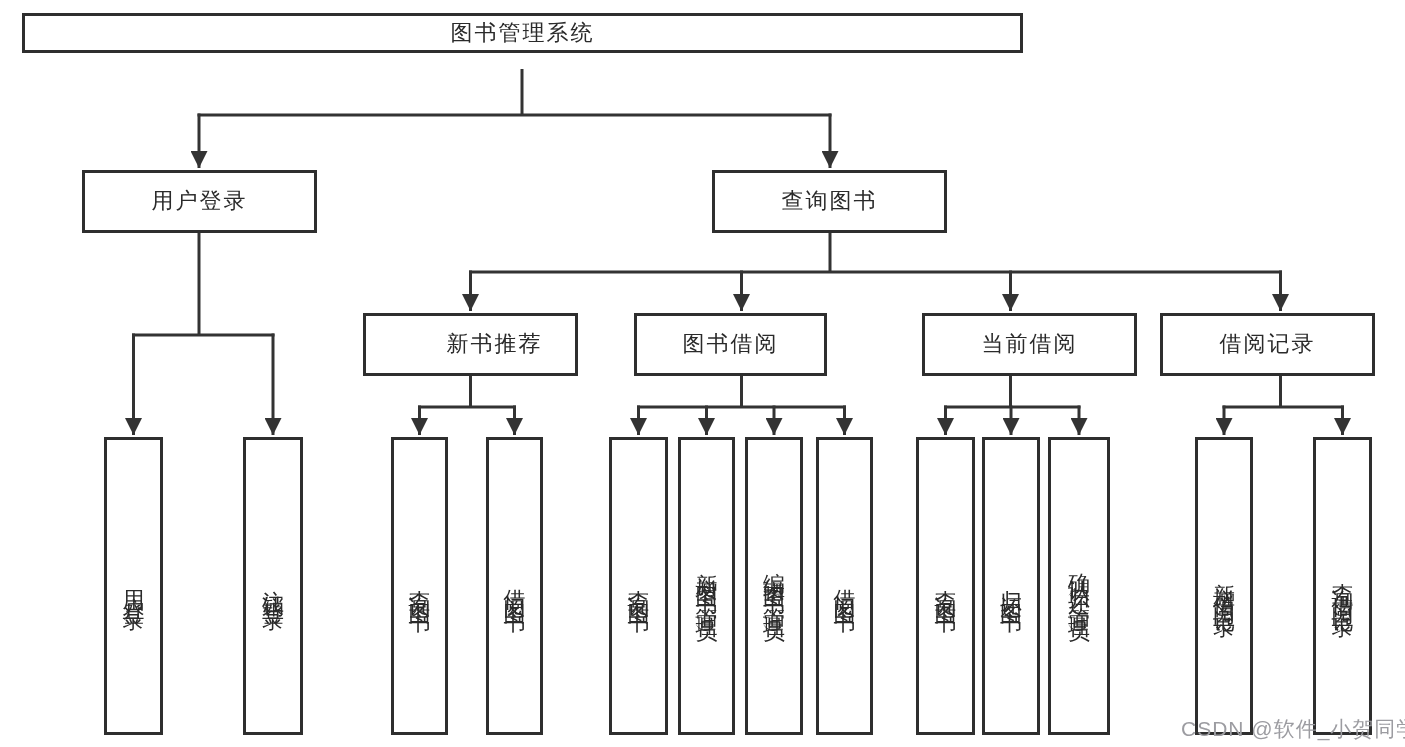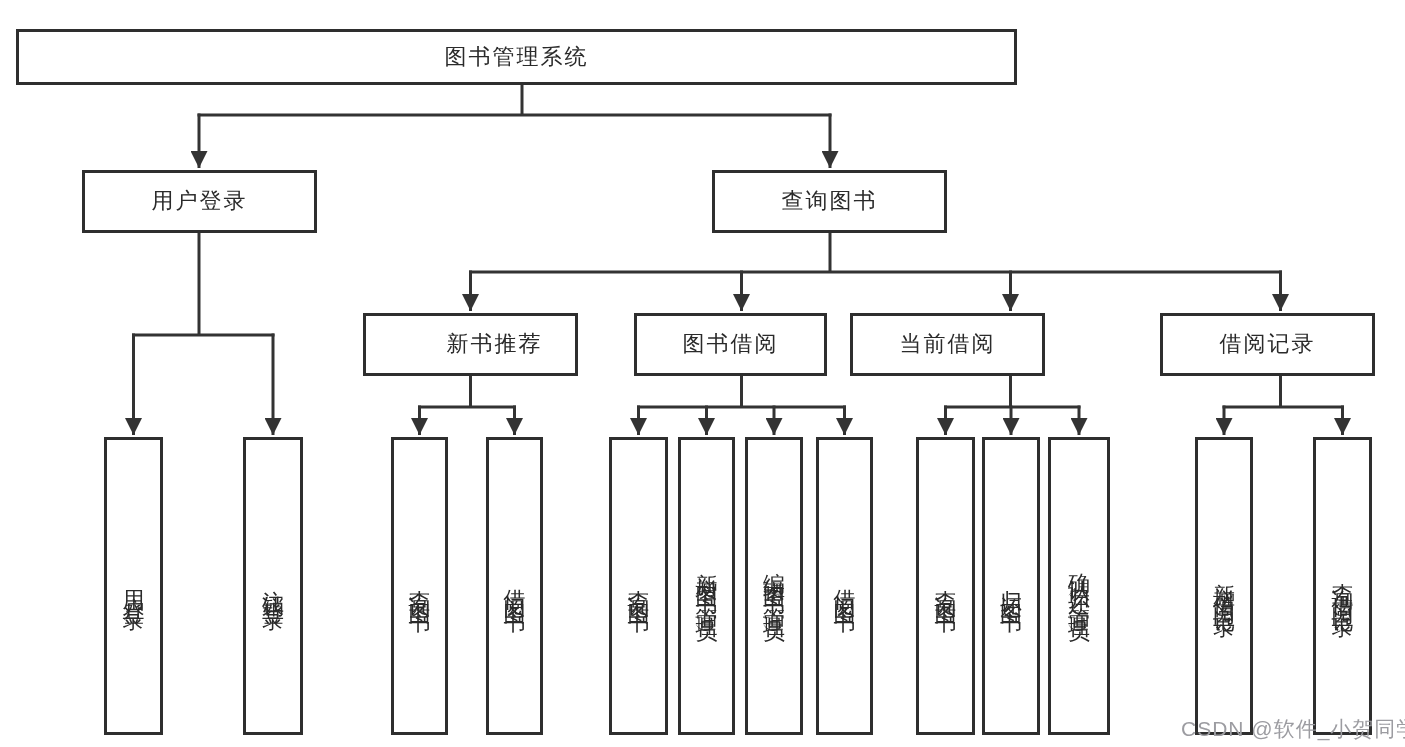--- a/index.html
+++ b/index.html
@@ -70,28 +70,28 @@
     <line class="c" x1="945.5" y1="405.5" x2="945.5" y2="435" marker-end="url(#ah)"></line>
     <line class="c" x1="1011" y1="405.5" x2="1011" y2="435" marker-end="url(#ah)"></line>
     <line class="c" x1="1079" y1="405.5" x2="1079" y2="435" marker-end="url(#ah)"></line>
 
     <line class="c" x1="1280.5" y1="376" x2="1280.5" y2="407"></line>
     <line class="c" x1="1222.5" y1="407" x2="1344" y2="407"></line>
     <line class="c" x1="1224" y1="405.5" x2="1224" y2="435" marker-end="url(#ah)"></line>
     <line class="c" x1="1342.5" y1="405.5" x2="1342.5" y2="435" marker-end="url(#ah)"></line>
   </svg>
 
-  <div class="box" style="left:16px;top:13px;width:1001px;height:56px;margin-top:16px;">图书管理系统</div>
+  <div class="box" style="left:22px;top:13px;width:1001px;height:40px;">图书管理系统</div>
 
   <div class="box" style="left:82px;top:170px;width:235px;height:63px;">用户登录</div>
   <div class="box" style="left:712px;top:170px;width:235px;height:63px;">查询图书</div>
 
   <div class="box" style="left:363px;top:313px;width:215px;height:63px;padding-left:48px;">新书推荐</div>
   <div class="box" style="left:634px;top:313px;width:193px;height:63px;">图书借阅</div>
-  <div class="box" style="left:850px;top:313px;width:195px;height:63px;">当前借阅</div>
+  <div class="box" style="left:922px;top:313px;width:215px;height:63px;">当前借阅</div>
   <div class="box" style="left:1160px;top:313px;width:215px;height:63px;">借阅记录</div>
 
   <div class="box vbox" style="left:104px;top:437px;width:59px;height:298px;">用户登录</div>
   <div class="box vbox" style="left:243px;top:437px;width:60px;height:298px;">注销登录</div>
 
   <div class="box vbox" style="left:391px;top:437px;width:57px;height:298px;">查询图书</div>
   <div class="box vbox" style="left:486px;top:437px;width:57px;height:298px;">借阅图书</div>
 
   <div class="box vbox" style="left:609px;top:437px;width:59px;height:298px;">查询图书</div>
   <div class="box vbox" style="left:678px;top:437px;width:57px;height:298px;">新增图书（管理员）</div>

